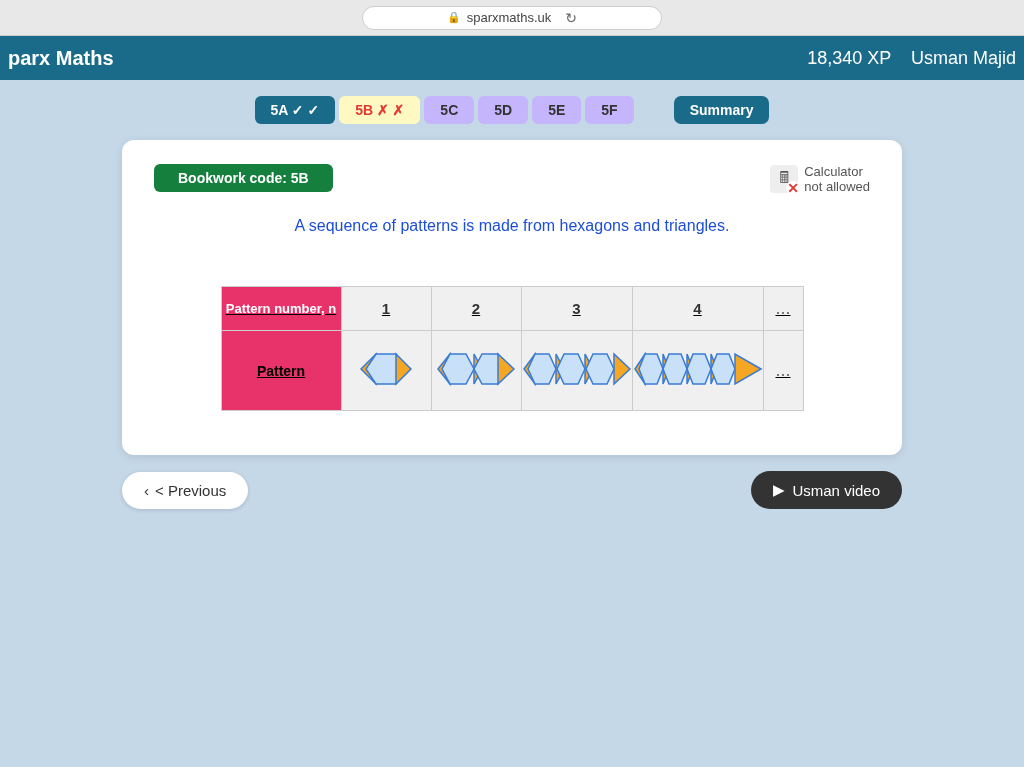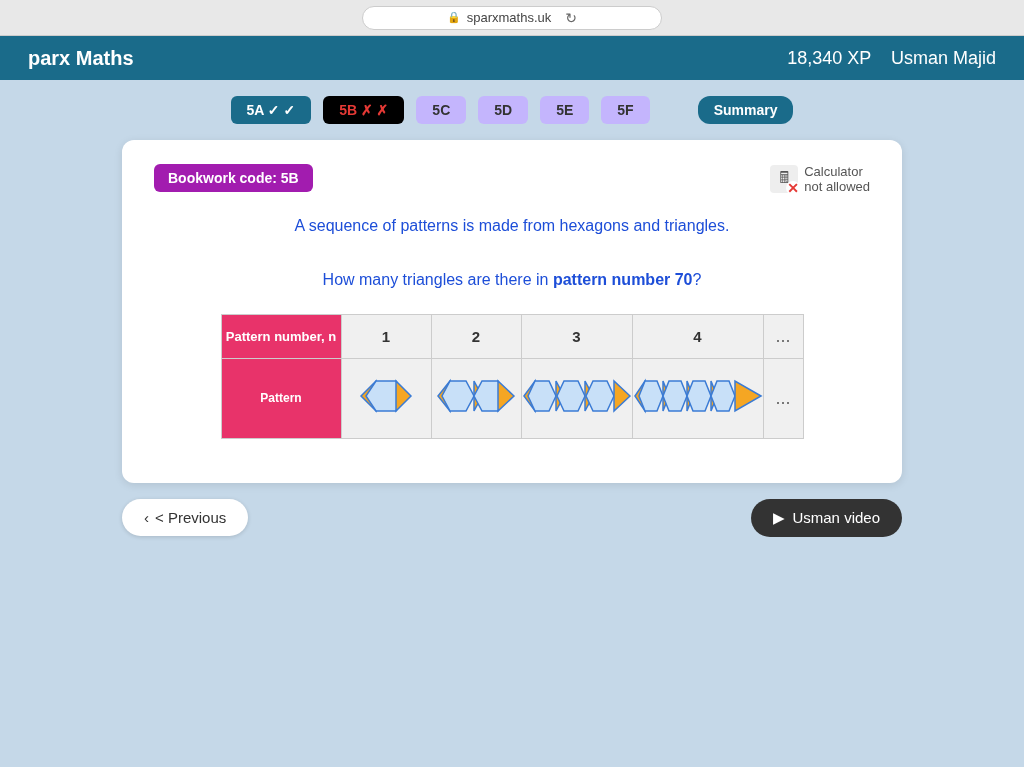--- a/index.html
+++ b/index.html
@@ -35,21 +35,21 @@
       justify-content: center;
     }
     .lock-icon { font-size: 11px; color: #555; }
 
     
     .app-header {
       background: #1a6b8a;
       height: 44px;
       display: flex;
       align-items: center;
-      padding: 0 28px;
+      padding: 0 8px;
       justify-content: space-between;
     }
     .app-title {
       color: white;
       font-size: 20px;
       font-weight: bold;
     }
     .header-right {
       color: white;
       font-size: 18px;
@@ -61,52 +61,52 @@
       padding: 16px 60px;
       height: calc(767px - 36px - 44px);
       display: flex;
       flex-direction: column;
       align-items: center;
     }
 
     
     .tab-bar {
       display: flex;
-      gap: 12px;
+      gap: 4px;
       margin-bottom: 16px;
       align-items: center;
     }
     .tab {
       padding: 6px 16px;
       border-radius: 6px;
       font-size: 14px;
       font-weight: 600;
       cursor: pointer;
       background: #c4b5fd;
       color: #333;
     }
     .tab.active {
       background: #1a6b8a;
       color: white;
     }
     .tab.active::after {
       content: ' ✓';
     }
     .tab.wrong {
-      background: #000000;
+      background: #fef9c3;
       color: #e53935;
     }
     .tab.wrong::after {
       content: ' ✗';
       color: #e53935;
     }
     .tab.summary {
       background: #1a6b8a;
       color: white;
-      border-radius: 12px;
+      border-radius: 7px;
       margin-left: 36px;
     }
 
     
     .question-card {
       background: white;
       border-radius: 12px;
       padding: 24px 32px;
       width: 100%;
       max-width: 780px;
@@ -114,23 +114,23 @@
     }
 
     .card-top {
       display: flex;
       justify-content: space-between;
       align-items: flex-start;
       margin-bottom: 18px;
     }
 
     .bookwork-code {
-      background: #a21caf;
-      color: white;
-      padding: 6px 14px;
+      background: #15803d;
+      color: white;
+      padding: 6px 24px;
       border-radius: 6px;
       font-size: 14px;
       font-weight: bold;
     }
 
     .calculator-status {
       display: flex;
       align-items: center;
       gap: 6px;
       font-size: 13px;
@@ -172,40 +172,41 @@
       margin-bottom: 20px;
     }
     .question-text strong {
       font-weight: 700;
     }
 
     
     .pattern-table {
       border-collapse: collapse;
       margin: 13px auto 20px auto;
+      text-decoration: underline;
     }
     .pattern-table td {
       border: 1px solid #ccc;
       text-align: center;
       vertical-align: middle;
       padding: 0;
     }
     .header-cell {
       background: #e8336a;
       color: white;
       font-size: 13px;
       font-weight: bold;
       padding: 10px 14px;
       width: 120px;
       border: 1px solid #e8336a;
     }
     .pattern-label-cell {
       background: #e8336a;
-      color: #ffffff;
-      font-size: 12px;
+      color: #000000;
+      font-size: 14px;
       font-weight: bold;
       padding: 28px 14px;
       width: 120px;
       border: 1px solid #e8336a;
     }
     .number-cell {
       background: #f0f0f0;
       font-size: 15px;
       font-weight: 600;
       color: #333;
@@ -314,21 +315,20 @@
         <div>
           <div>Calculator</div>
           <div style="font-size:13px;">not allowed</div>
         </div>
       </div>
     </div>
 
     <div class="question-text">
       <p>A sequence of patterns is made from hexagons and triangles.</p>
       <br>
-      <p>How many triangles are there in <strong>pattern number 70</strong>?</p>
     </div>
 
     <table class="pattern-table">
       <tbody>
           <tr>
         <td class="header-cell">Pattern number, n</td>
         <td class="number-cell">1</td>
         <td class="number-cell">2</td>
         <td class="number-cell">3</td>
         <td class="number-cell">4</td>

